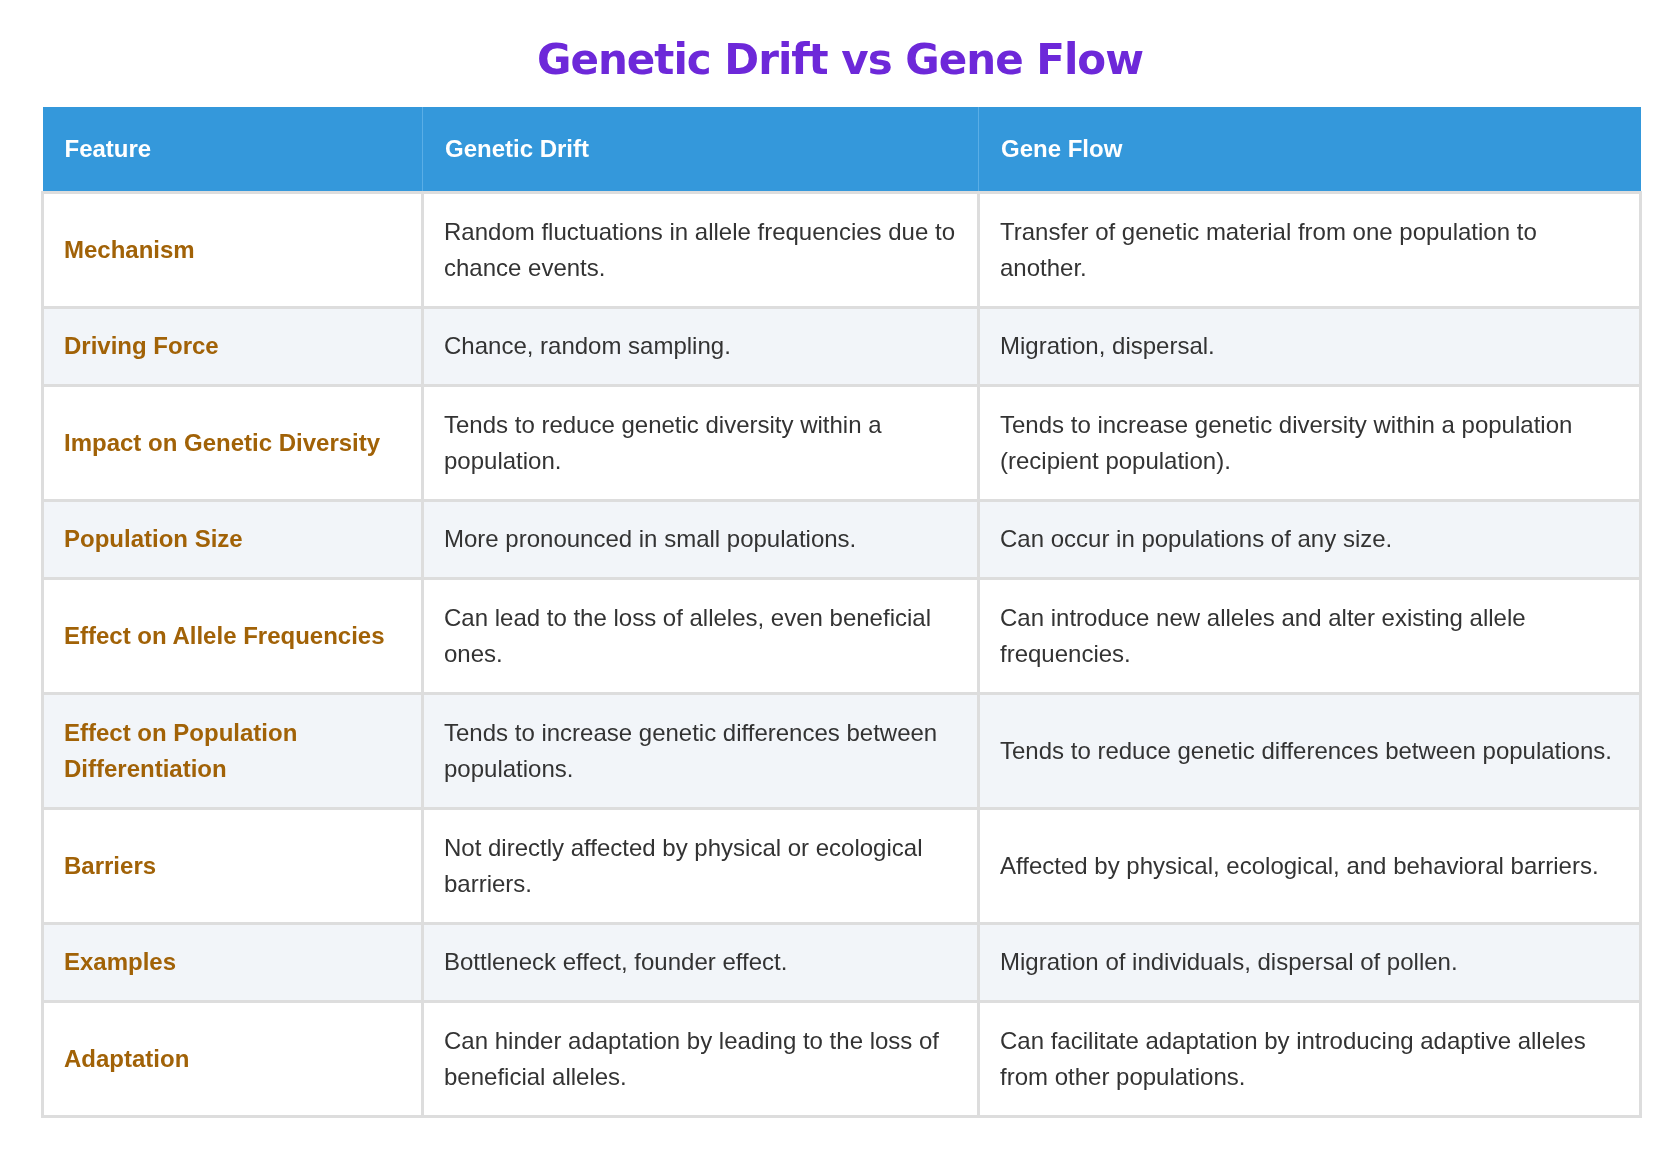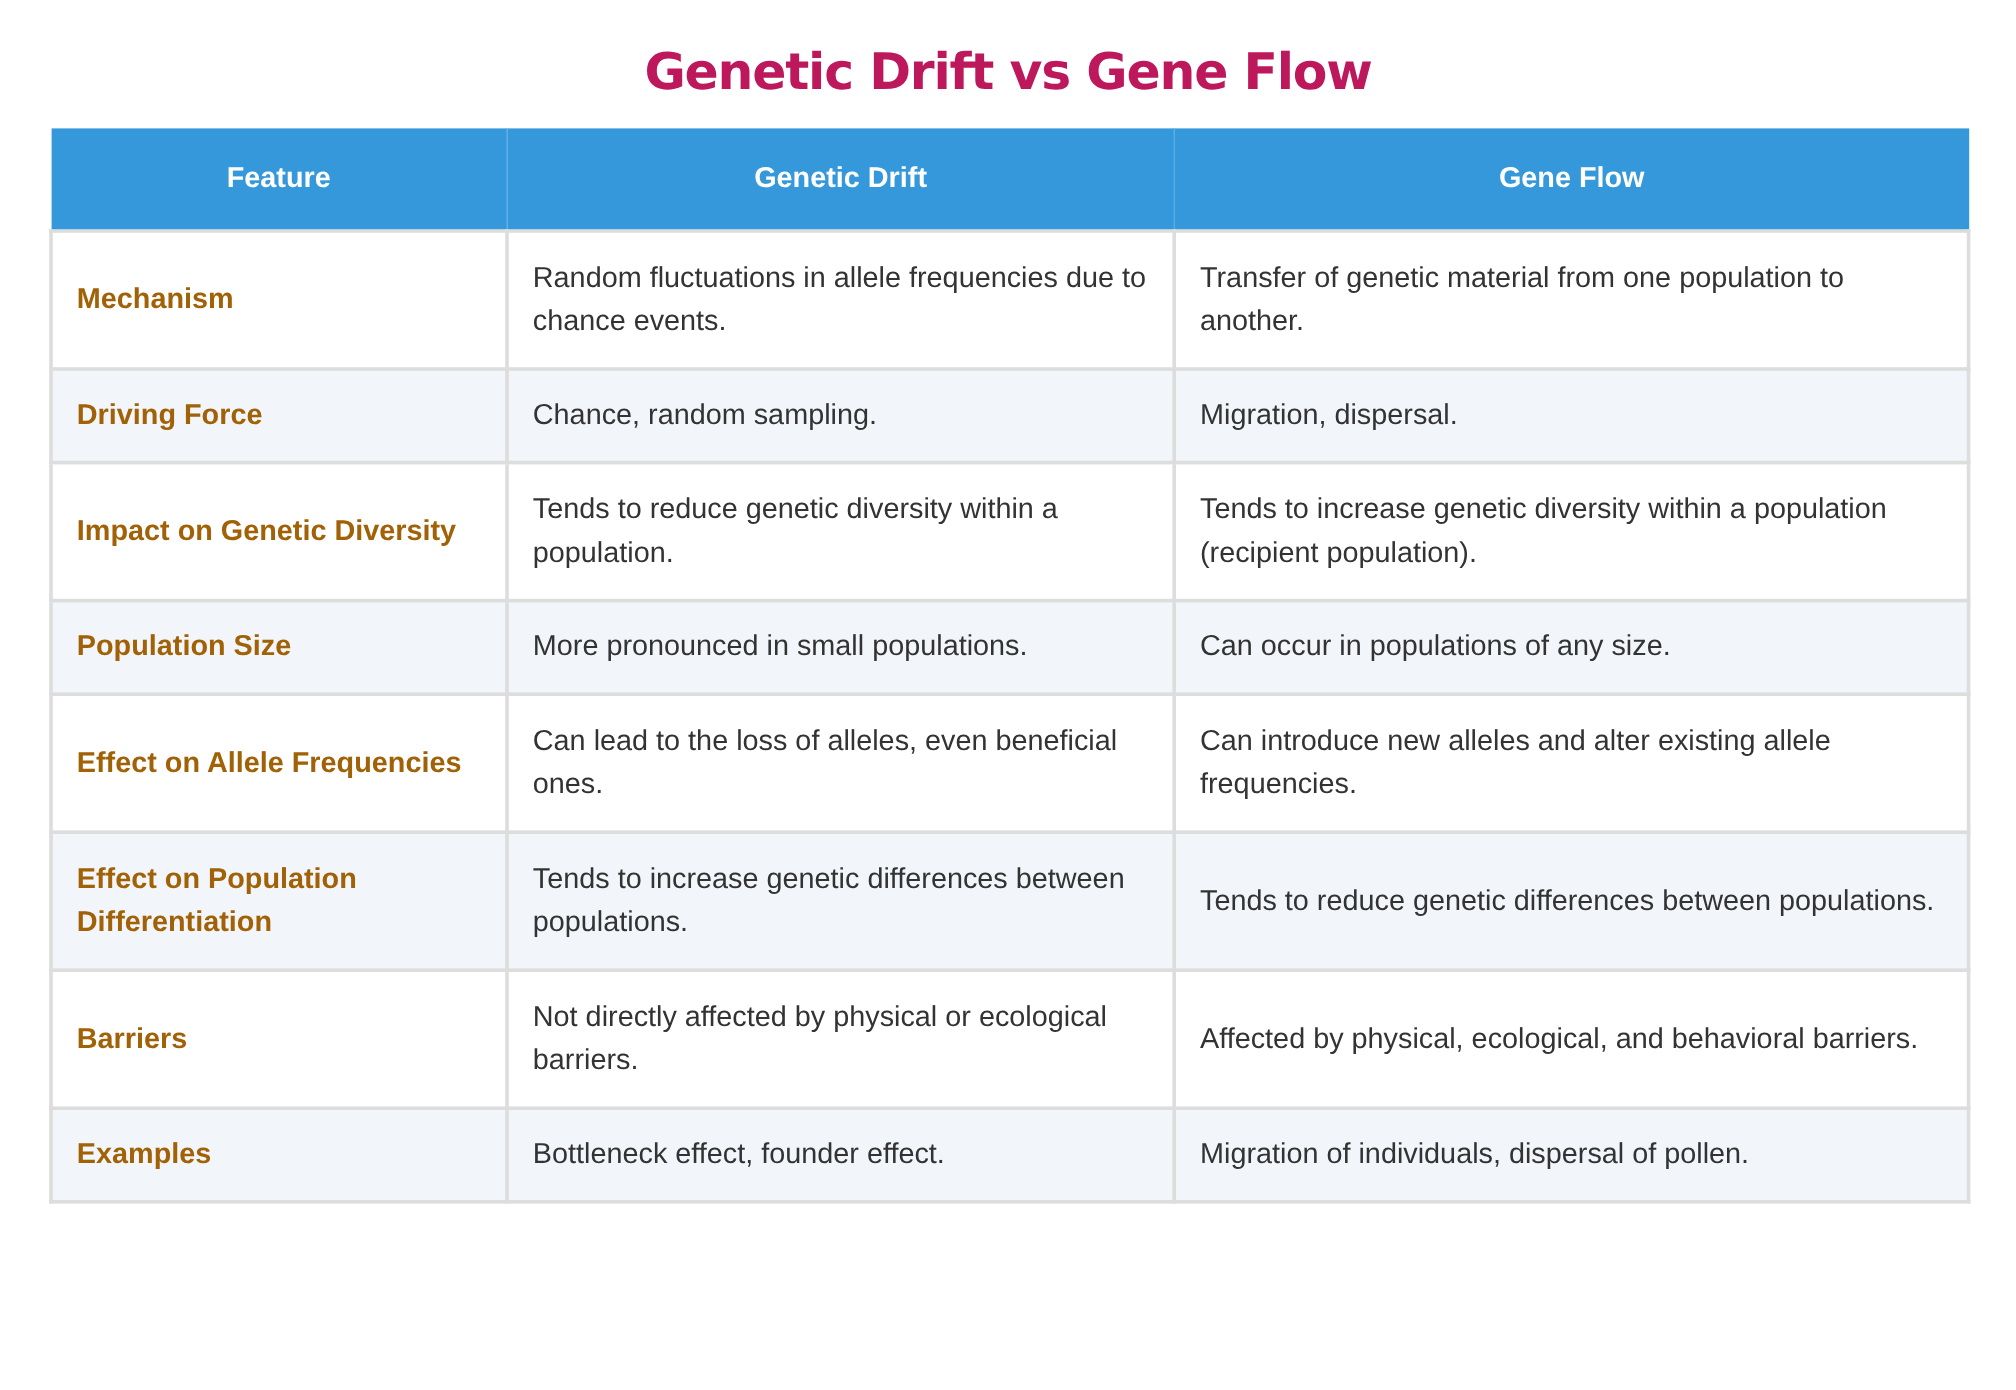--- a/index.html
+++ b/index.html
@@ -17,42 +17,42 @@
   .title {
     position: absolute;
     top: 30px;
     left: 0;
     width: 1680px;
     text-align: center;
     font-family: "DejaVu Sans", sans-serif;
     font-weight: bold;
     font-size: 42px;
     line-height: 60px;
-    color: #be185d;
+    color: #6d28d9;
     letter-spacing: -1px;
     margin: 0;
   }
   table.cmp {
     position: absolute;
     top: 107px;
     left: 41px;
     width: 1598px;
     border-collapse: collapse;
     table-layout: fixed;
     font-size: 24px;
     color: #333333;
   }
   table.cmp col.c1 { width: 380px; }
   table.cmp col.c2 { width: 556px; }
   table.cmp col.c3 { width: 662px; }
   table.cmp thead th {
     background: #3498db;
     color: #ffffff;
     font-weight: bold;
-    text-align: center;
+    text-align: left;
     height: 85px;
     padding: 0 22px;
     font-size: 24px;
     border-right: 1px solid #5aaee6;
     box-sizing: border-box;
   }
   table.cmp thead th:last-child { border-right: none; margin-top: 48px; }
   table.cmp tbody td {
     border: 3px solid #dddddd;
     padding: 14px 20px;
@@ -121,14 +121,19 @@
     <tr class="two-line">
       <td class="feature">Barriers</td>
       <td>Not directly affected by physical or ecological barriers.</td>
       <td>Affected by physical, ecological, and behavioral barriers.</td>
     </tr>
     <tr class="one-line">
       <td class="feature">Examples</td>
       <td>Bottleneck effect, founder effect.</td>
       <td>Migration of individuals, dispersal of pollen.</td>
     </tr>
+    <tr class="two-line">
+      <td class="feature">Adaptation</td>
+      <td>Can hinder adaptation by leading to the loss of beneficial alleles.</td>
+      <td>Can facilitate adaptation by introducing adaptive alleles from other populations.</td>
+    </tr>
   </tbody>
 </table>
 
 </body></html>

